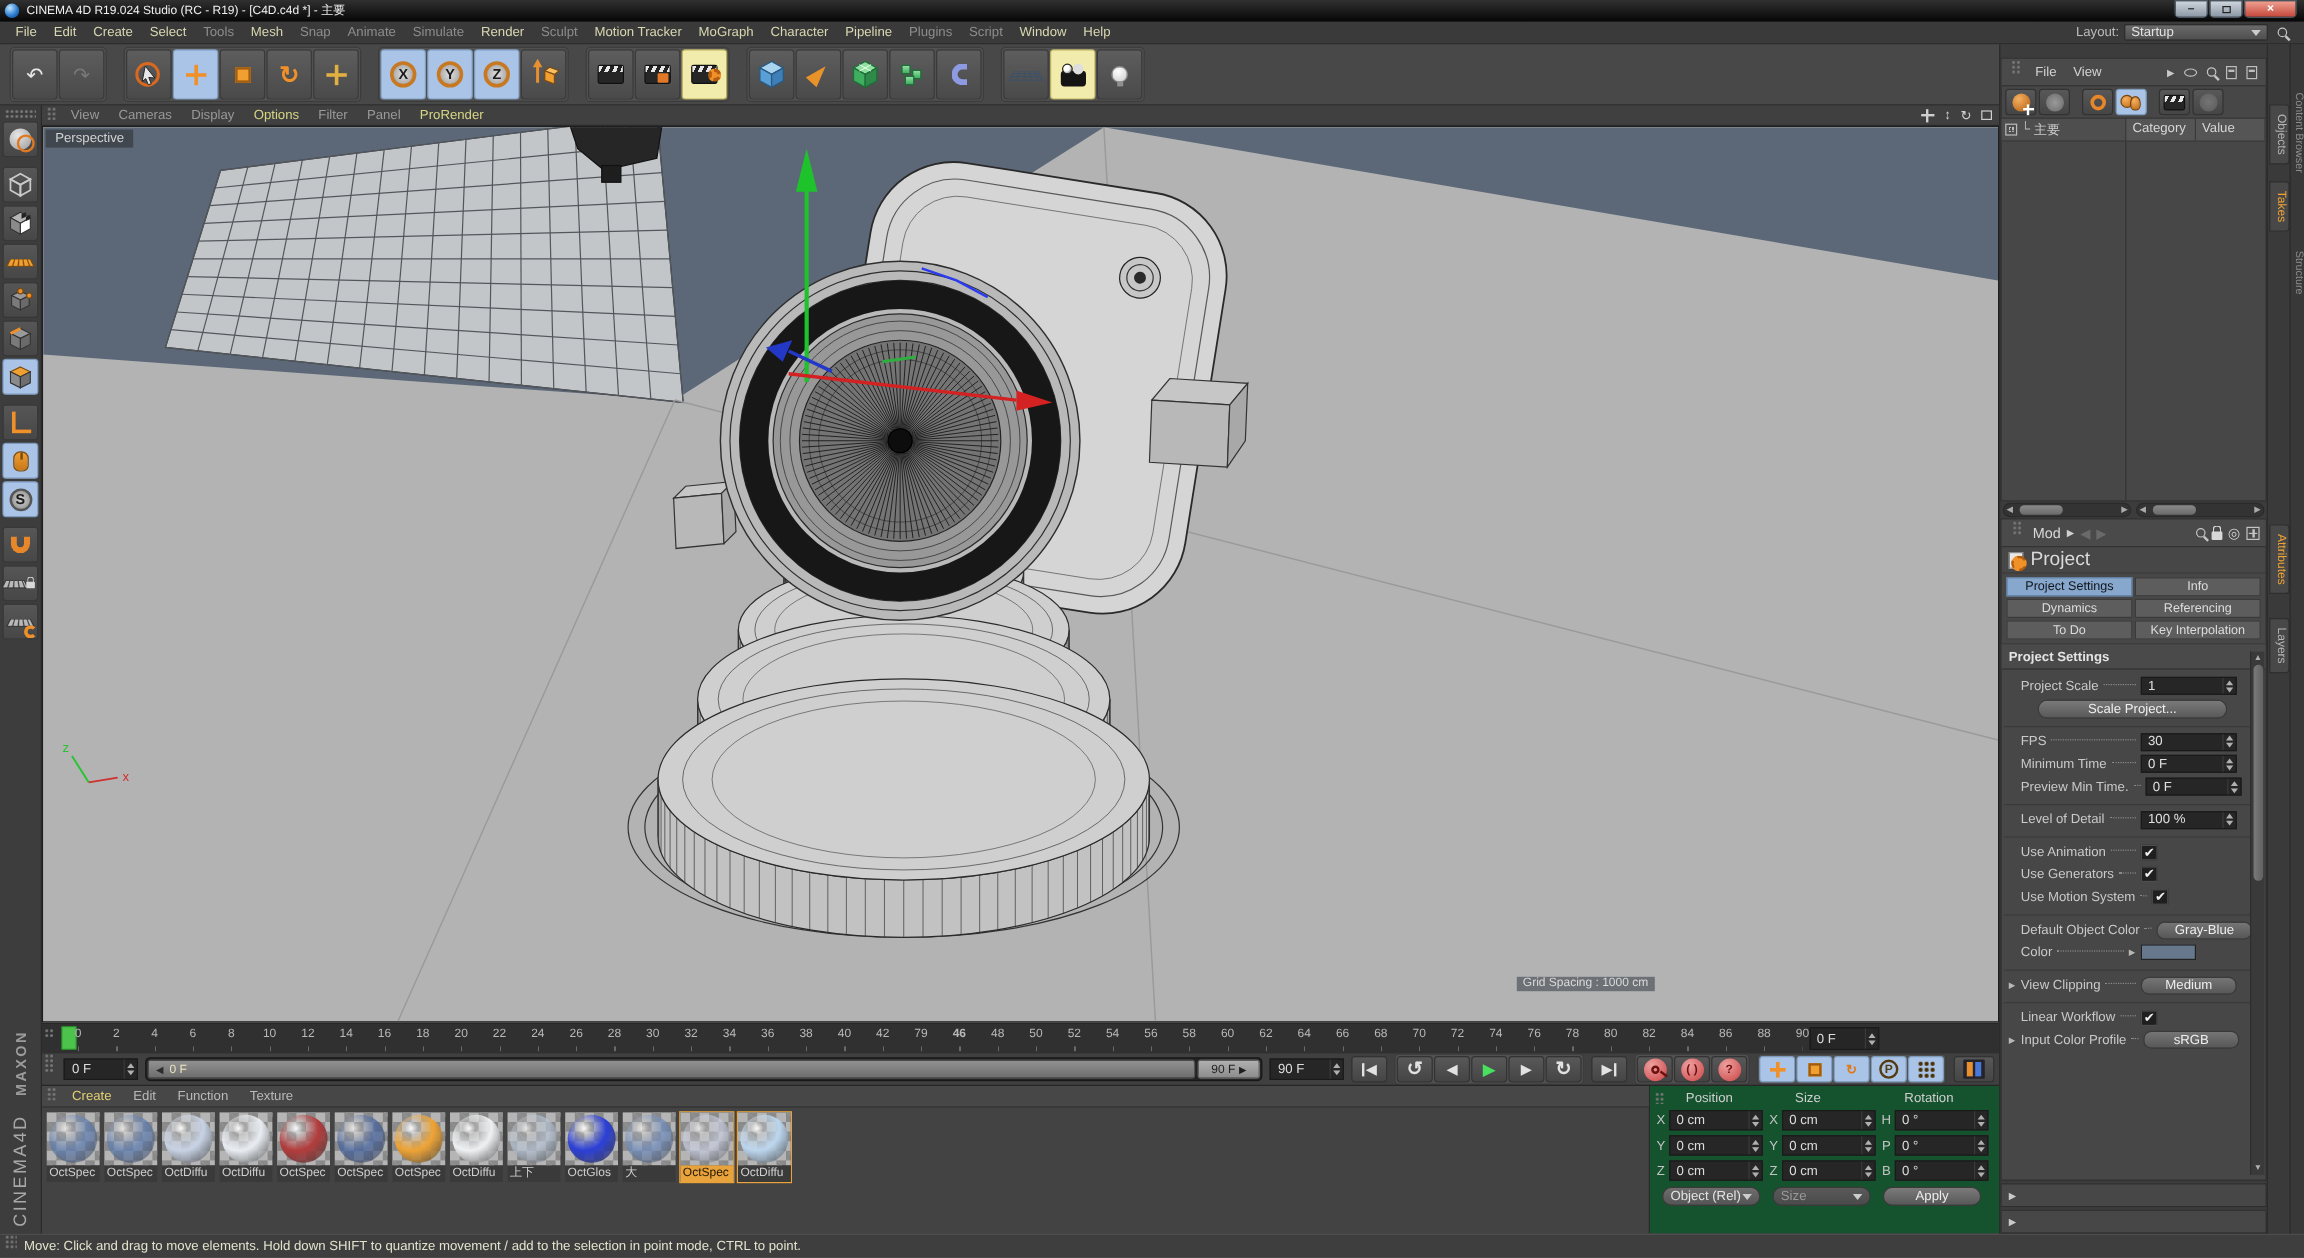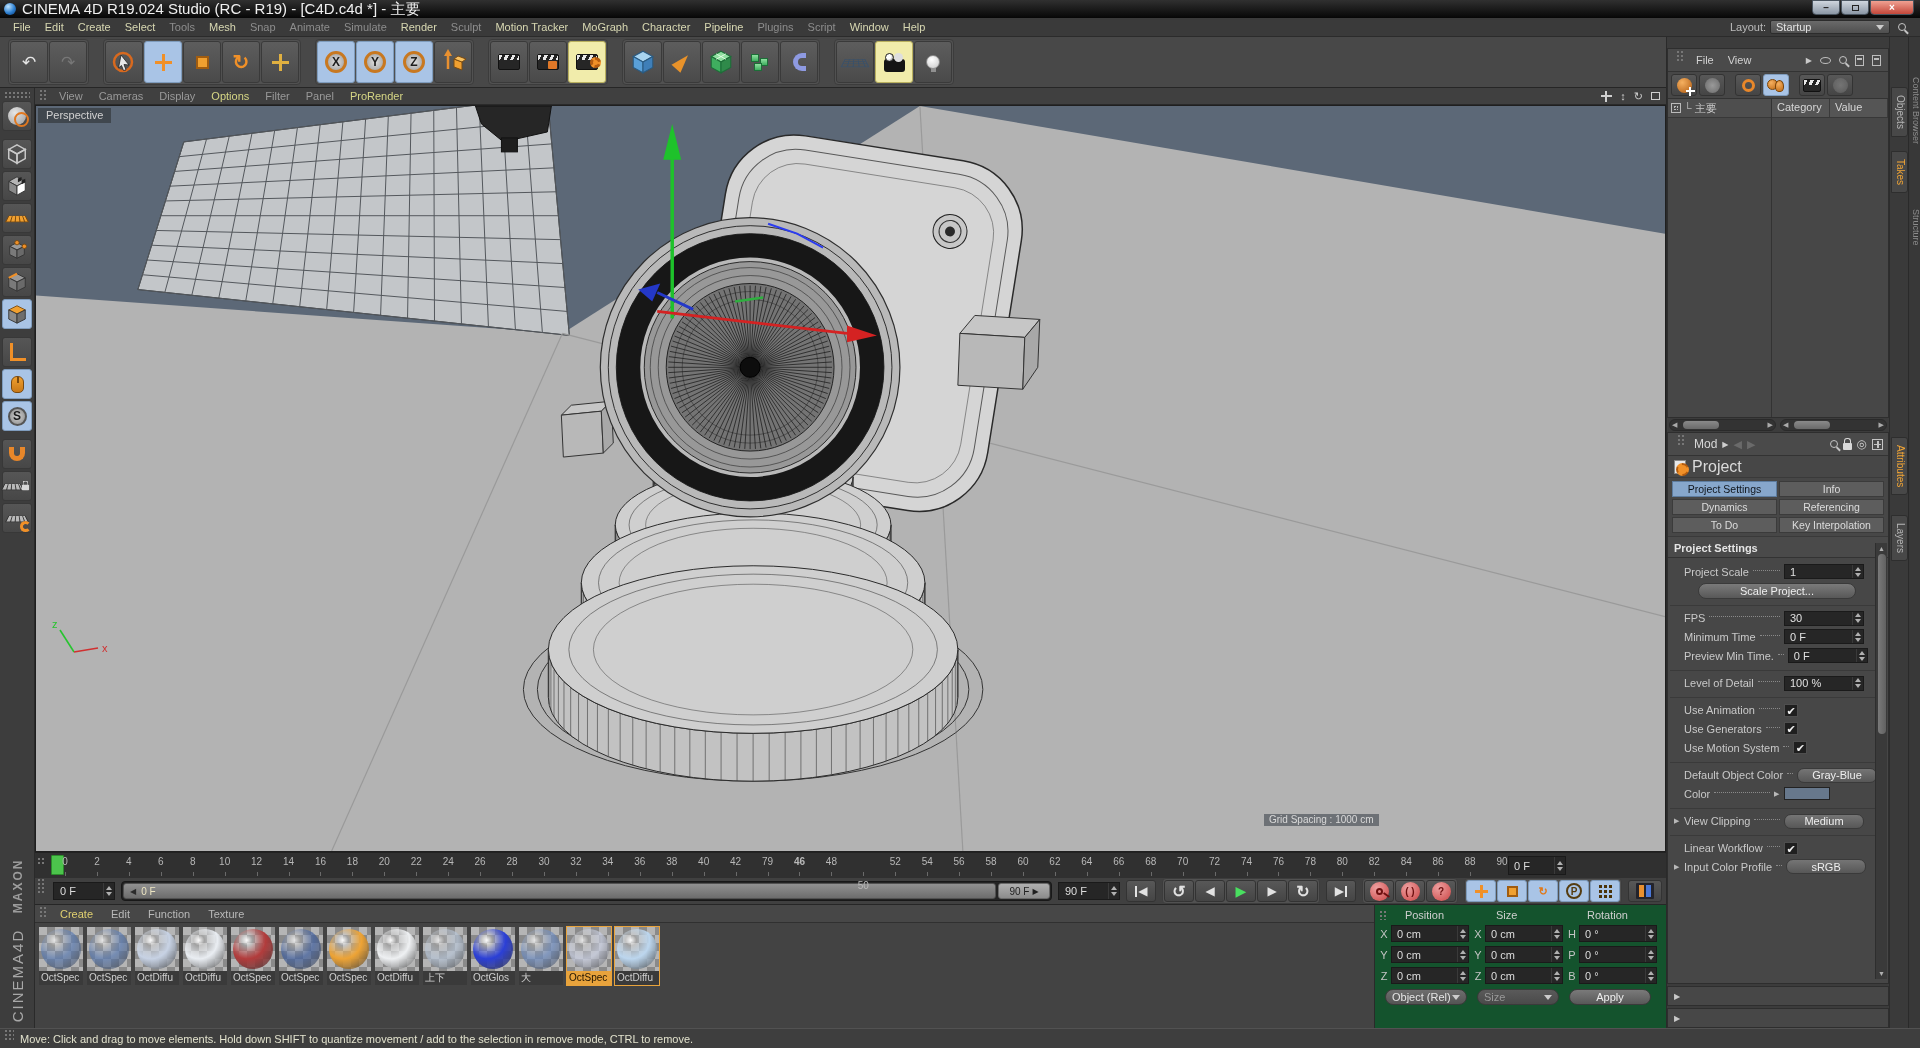--- a/index.html
+++ b/index.html
@@ -2,21 +2,21 @@
 <html><head>
 <meta charset="utf-8">
 <style>
   *{box-sizing:border-box;margin:0;padding:0;font-family:"Liberation Sans",sans-serif;-webkit-user-select:none}
   html,body{width:1920px;height:1048px;overflow:hidden;background:#3f3f3f;font-size:11px;color:#c9c9c9}
   #app{width:1920px;height:1048px;display:flex;flex-direction:column}
 
   
   #titlebar{height:18px;background:linear-gradient(#303030,#060606);display:flex;align-items:center;padding-left:4px;color:#f0f0f0;position:relative}
   .orb{width:12px;height:12px;border-radius:50%;background:radial-gradient(circle at 35% 30%,#bfe4ff,#2d7fd0 55%,#0a3a77);margin-right:6px;flex:0 0 auto}
-  #win-title{font-size:15px;white-space:nowrap}
+  #win-title{font-size:10px;white-space:nowrap}
   .winbtns{position:absolute;right:6px;top:0;display:flex;gap:1px}
   .wbtn{width:28px;height:15px;background:linear-gradient(#cfd6de,#8b97a5);border:1px solid #4a5560;border-radius:0 0 4px 4px;display:flex;align-items:center;justify-content:center;color:#222;font-size:10px;font-weight:bold}
   .wbtn.close{width:44px;background:linear-gradient(#f0a192,#c4473a);color:#fff}
   .wbtn .sq{width:7px;height:6px;border:1.5px solid #222}
 
   
   #menubar{height:19px;background:#3a3a3a;border-bottom:1px solid #2b2b2b;display:flex;align-items:center;padding:0 6px}
   .mi{padding:0 7px;color:#d8d8b2;white-space:nowrap}
   .mi.dim{color:#8d8d8d}
   #menubar .spacer{flex:1}
@@ -956,21 +956,21 @@
                 <span class="rlab" style="left: calc(33.3333% + 10.6667px);">30</span>
                 <span class="rlab" style="left: calc(35.5556% + 10.3111px);">32</span>
                 <span class="rlab" style="left: calc(37.7778% + 9.95556px);">34</span>
                 <span class="rlab" style="left: calc(40% + 9.6px);">36</span>
                 <span class="rlab" style="left: calc(42.2222% + 9.24444px);">38</span>
                 <span class="rlab" style="left: calc(44.4444% + 8.88889px);">40</span>
                 <span class="rlab" style="left: calc(46.6667% + 8.53333px);">42</span>
                 <span class="rlab" style="left: calc(48.8889% + 8.17778px);">79</span>
                 <span class="rlab" style="left: calc(51.1111% + 7.82222px); font-weight: bold;">46</span>
                 <span class="rlab" style="left: calc(53.3333% + 7.46667px);">48</span>
-                <span class="rlab" style="left: calc(55.5556% + 7.11111px); margin-top: 24px;">50</span>
+                <span class="rlab" style="left: calc(55.5556% + 7.11111px);">50</span>
                 <span class="rlab" style="left: calc(57.7778% + 6.75556px);">52</span>
                 <span class="rlab" style="left: calc(60% + 6.4px);">54</span>
                 <span class="rlab" style="left: calc(62.2222% + 6.04444px);">56</span>
                 <span class="rlab" style="left: calc(64.4444% + 5.68889px);">58</span>
                 <span class="rlab" style="left: calc(66.6667% + 5.33333px);">60</span>
                 <span class="rlab" style="left: calc(68.8889% + 4.97778px);">62</span>
                 <span class="rlab" style="left: calc(71.1111% + 4.62222px);">64</span>
                 <span class="rlab" style="left: calc(73.3333% + 4.26667px);">66</span>
                 <span class="rlab" style="left: calc(75.5556% + 3.91111px);">68</span>
                 <span class="rlab" style="left: calc(77.7778% + 3.55556px);">70</span>
@@ -1478,15 +1478,15 @@
     </div>
 
     <div id="edge">
         <div class="etab" style="top: 36px;">Content Browser</div>
         <div class="etab" style="top: 168px;">Structure</div>
       </div>
   </div>
 
   <div id="statusbar">
     <span class="handle-h"></span>
-    <span id="status-text">Move: Click and drag to move elements. Hold down SHIFT to quantize movement / add to the selection in remove mode, CTRL to remove.</span>
+    <span id="status-text">Move: Click and drag to move elements. Hold down SHIFT to quantize movement / add to the selection in point mode, CTRL to point.</span>
   </div>
 </div>
 
 </body></html>

